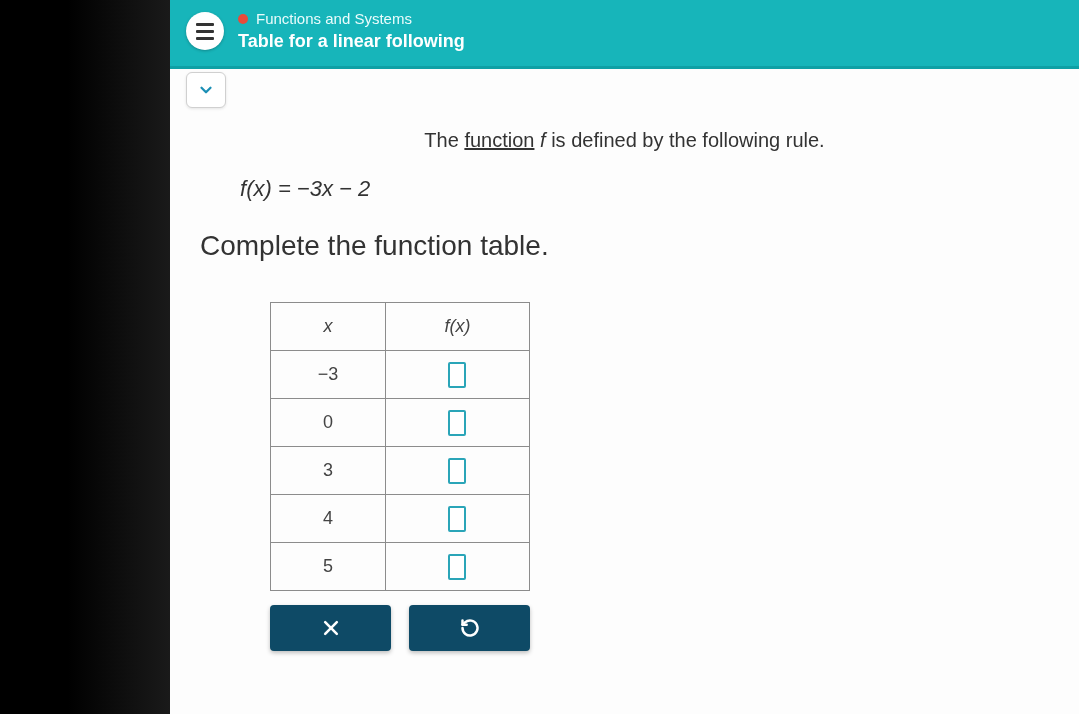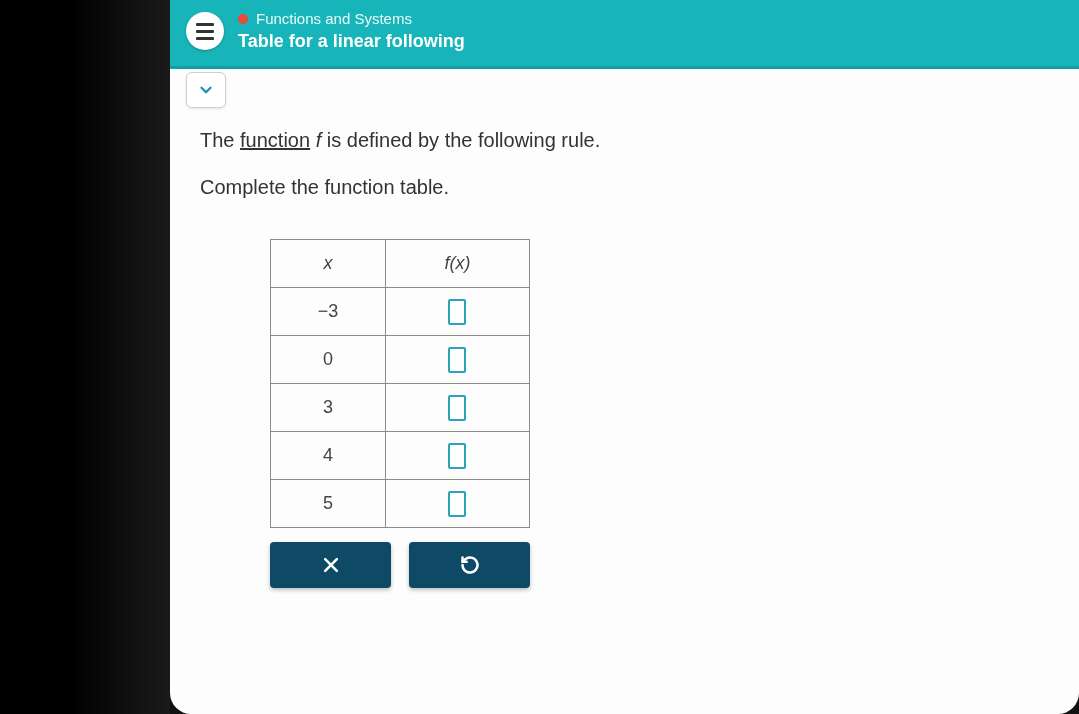--- a/index.html
+++ b/index.html
@@ -1,19 +1,19 @@
 <!DOCTYPE html>
 <html><head>
 <meta charset="utf-8">
 <style>
   * { box-sizing: border-box; margin: 0; padding: 0; }
   html, body { width: 1079px; height: 714px; font-family: Arial, Helvetica, sans-serif; overflow: hidden; }
   body { background: #111; display: flex; }
   .left-gutter { width: 170px; height: 100%; background: linear-gradient(to right, #000 0%, #000 40%, #1a1a1a 100%); }
-  .app { flex: 1; height: 100%; background: #fdfdfd; display: flex; flex-direction: column; position: relative; border-radius: 21px; }
+  .app { flex: 1; height: 100%; background: #fdfdfd; display: flex; flex-direction: column; position: relative; }
   .header {
     background: #17b5ba;
     color: #fff;
     padding: 10px 16px 14px 16px;
     display: flex;
     align-items: center;
     gap: 14px;
     border-bottom: 3px solid #0fa0a5;
   }
   .menu-circle {
@@ -35,24 +35,24 @@
     background: #fff; border: 1px solid #d0d0d0; border-radius: 6px;
     display: flex; align-items: center; justify-content: center;
     box-shadow: 0 1px 3px rgba(0,0,0,.1);
     cursor: pointer;
   }
   .content {
     padding: 60px 30px 30px 30px;
     color: #333;
     flex: 1;
   }
-  .prompt1 { font-size: 20px; margin-bottom: 24px; }
+  .prompt1 { font-size: 20px; margin-bottom: 24px; text-align: center; }
   .ul { text-decoration: underline; }
   .func-def { font-size: 22px; font-style: italic; margin: 0 0 28px 40px; }
-  .prompt2 { font-size: 20px; margin-bottom: 40px; }
+  .prompt2 { font-size: 28px; margin-bottom: 40px; }
   .table-wrap { margin-left: 70px; width: 260px; }
   table.ft { border-collapse: collapse; width: 100%; }
   table.ft th, table.ft td { border: 1px solid #8c8c8c; text-align: center; height: 48px; font-size: 18px; color: #444; }
   table.ft th { font-weight: 400; font-style: italic; }
   .slot {
     display: inline-block; width: 18px; height: 26px;
     border: 2px solid #2aa5b8; border-radius: 2px;
     vertical-align: middle; cursor: text;
     background: #fff;
   }
@@ -93,20 +93,23 @@
     <svg width="18" height="18" viewBox="0 0 24 24" fill="none" stroke="#1b8fb5" stroke-width="3" stroke-linecap="round" stroke-linejoin="round">
         <polyline points="6 9 12 15 18 9"></polyline>
       </svg>
   </div>
 
   <div class="content">
     <p class="prompt1">
       <span>The </span><span class="ul">function</span><span> </span><span style="font-style:italic">f</span><span> is defined by the following rule.</span>
     </p>
 
+    <p class="func-def">
+      <span style="font-style:italic">f</span>(<span style="font-style:italic">x</span>) = −3<span style="font-style:italic">x</span> − 2
+    </p>
 
     <p class="prompt2">Complete the function table.</p>
 
     <div class="table-wrap">
       <table class="ft">
         <thead>
           <tr>
             <th>x</th>
             <th><span style="font-style:italic">f</span>(<span style="font-style:italic">x</span>)</th>
           </tr>

